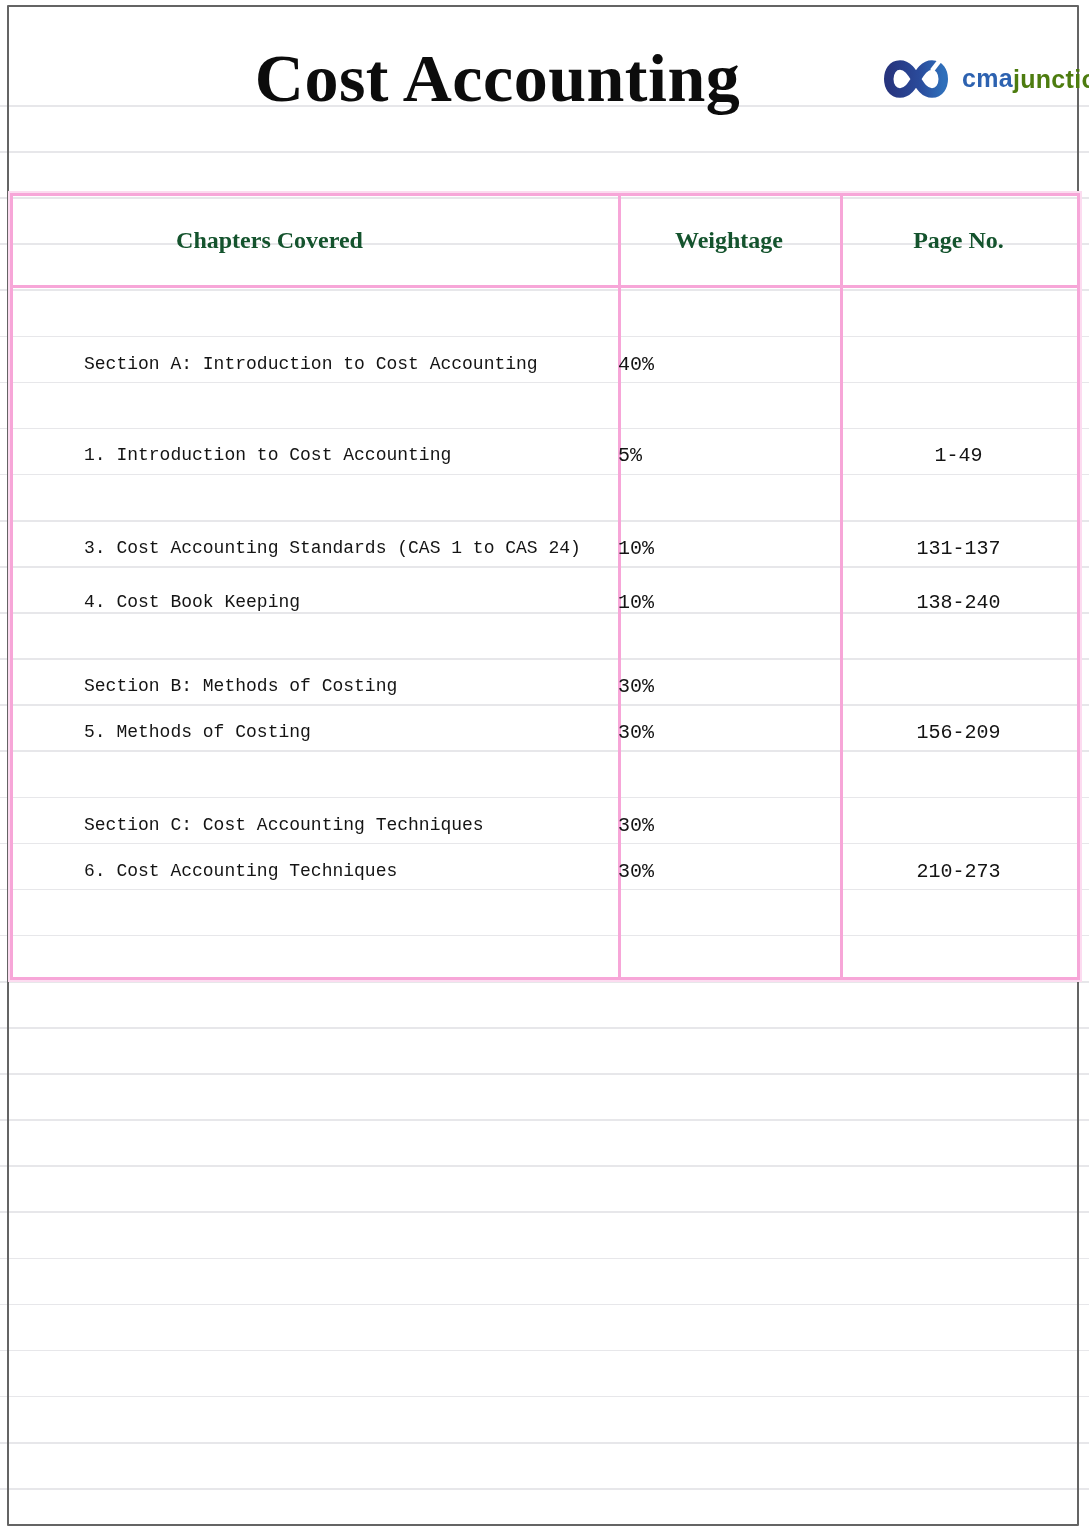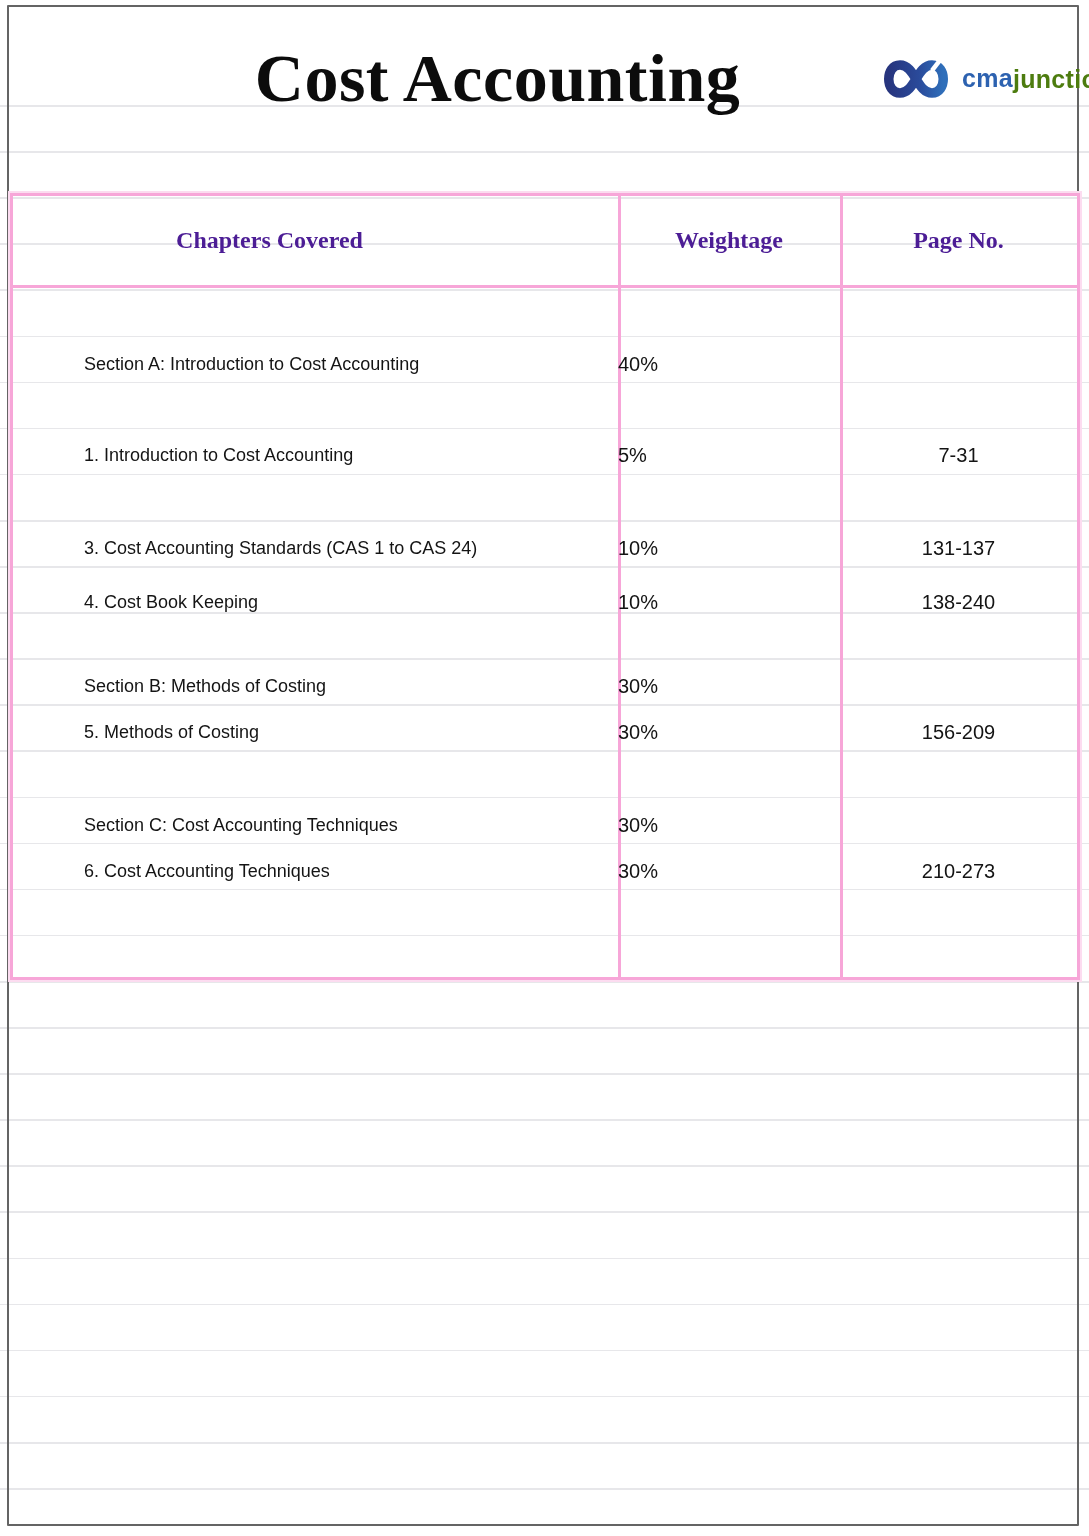--- a/index.html
+++ b/index.html
@@ -37,28 +37,28 @@
     border:3px solid #f7a6d8;box-sizing:border-box;
     box-shadow:0 0 0 2px #fcdcf0;
   }
   .vdiv{position:absolute;top:0;bottom:0;width:2.5px;background:#f7a6d8;}
   .vdiv.d1{left:605px;}
   .vdiv.d2{left:827px;}
   .thead{
     position:absolute;left:0;right:0;top:0;height:92px;box-sizing:border-box;
     border-bottom:3px solid #f7a6d8;
     display:grid;grid-template-columns:605px 222px 1fr;align-items:center;
-    font-family:"Liberation Serif",serif;font-weight:700;font-size:24px;color:#4c1d95;
+    font-family:"Liberation Serif",serif;font-weight:700;font-size:24px;color:#14532d;
   }
   .thead .h1{justify-self:center;position:relative;left:-46px;}
   .thead .h2,.thead .h3{justify-self:center;}
   .trow{
     position:absolute;left:0;right:0;height:26px;
     display:grid;grid-template-columns:605px 222px 1fr;align-items:center;
-    font-family:Liberation Sans, sans-serif;font-size:18px;color:#141414;
+    font-family:Liberation Mono, monospace;font-size:18px;color:#141414;
     white-space:nowrap;
   }
   .trow .c1{padding-left:71px;}
   .trow .c2{text-align:left;font-size:20px;}
   .trow .c3{text-align:center;font-size:20px;}
 </style>
 </head>
 <body>
 
 <div class="canvas">
@@ -99,21 +99,21 @@
     </div>
 
     <div class="trow" style="top:155px">
       <div class="c1">Section A: Introduction to Cost Accounting</div>
       <div class="c2">40%</div>
       <div class="c3"></div>
     </div>
     <div class="trow" style="top:246px">
       <div class="c1">1. Introduction to Cost Accounting</div>
       <div class="c2">5%</div>
-      <div class="c3">7-31</div>
+      <div class="c3">1-49</div>
     </div>
     <div class="trow" style="top:339px">
       <div class="c1">3. Cost Accounting Standards (CAS 1 to CAS 24)</div>
       <div class="c2">10%</div>
       <div class="c3">131-137</div>
     </div>
     <div class="trow" style="top:393px">
       <div class="c1">4. Cost Book Keeping</div>
       <div class="c2">10%</div>
       <div class="c3">138-240</div>

